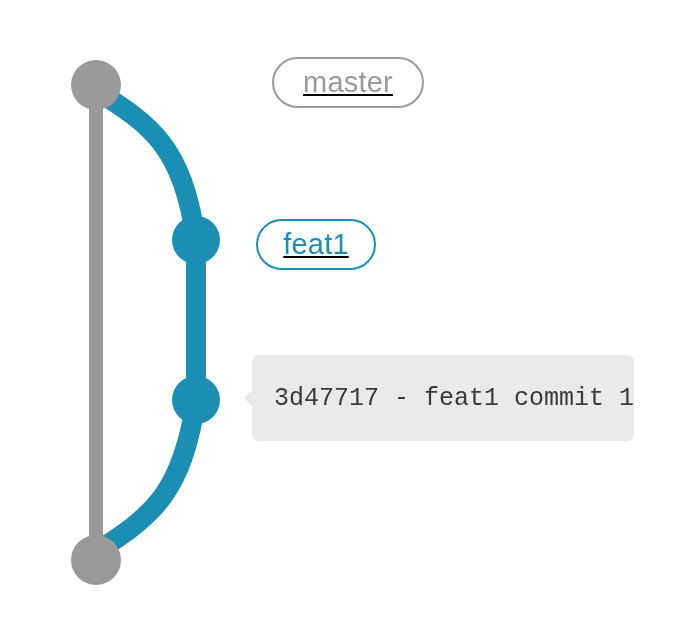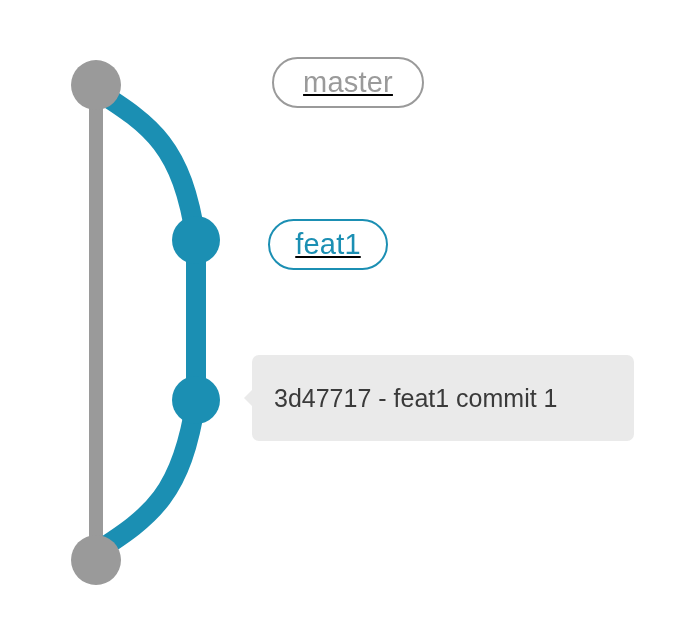--- a/index.html
+++ b/index.html
@@ -48,21 +48,21 @@
     left: 272px;
     top: 57px;
     width: 152px;
     height: 51px;
     border-color: #9a9a9a;
   }
   #label-master .branch-label-text {
     color: #9a9a9a;
   }
   #label-feat1 {
-    left: 268px;
+    left: 256px;
     top: 219px;
     width: 120px;
     height: 51px;
     border-color: #1b8fb3;
   }
   #label-feat1 .branch-label-text {
     color: #1b8fb3;
   }
   #commit-tooltip {
     position: absolute;
@@ -76,20 +76,21 @@
     left: 8px;
     top: 0;
     width: 382px;
     height: 86px;
     box-sizing: border-box;
     background: #eaeaea;
     border-radius: 7px;
     display: flex;
     align-items: center;
     padding-left: 22px;
+    font-family: Liberation Mono, monospace;
   }
   .tooltip-notch {
     position: absolute;
     left: 0;
     top: 26px;
     width: 0;
     height: 0;
     border-top: 17px solid transparent;
     border-bottom: 17px solid transparent;
     border-right: 17px solid #eaeaea;

